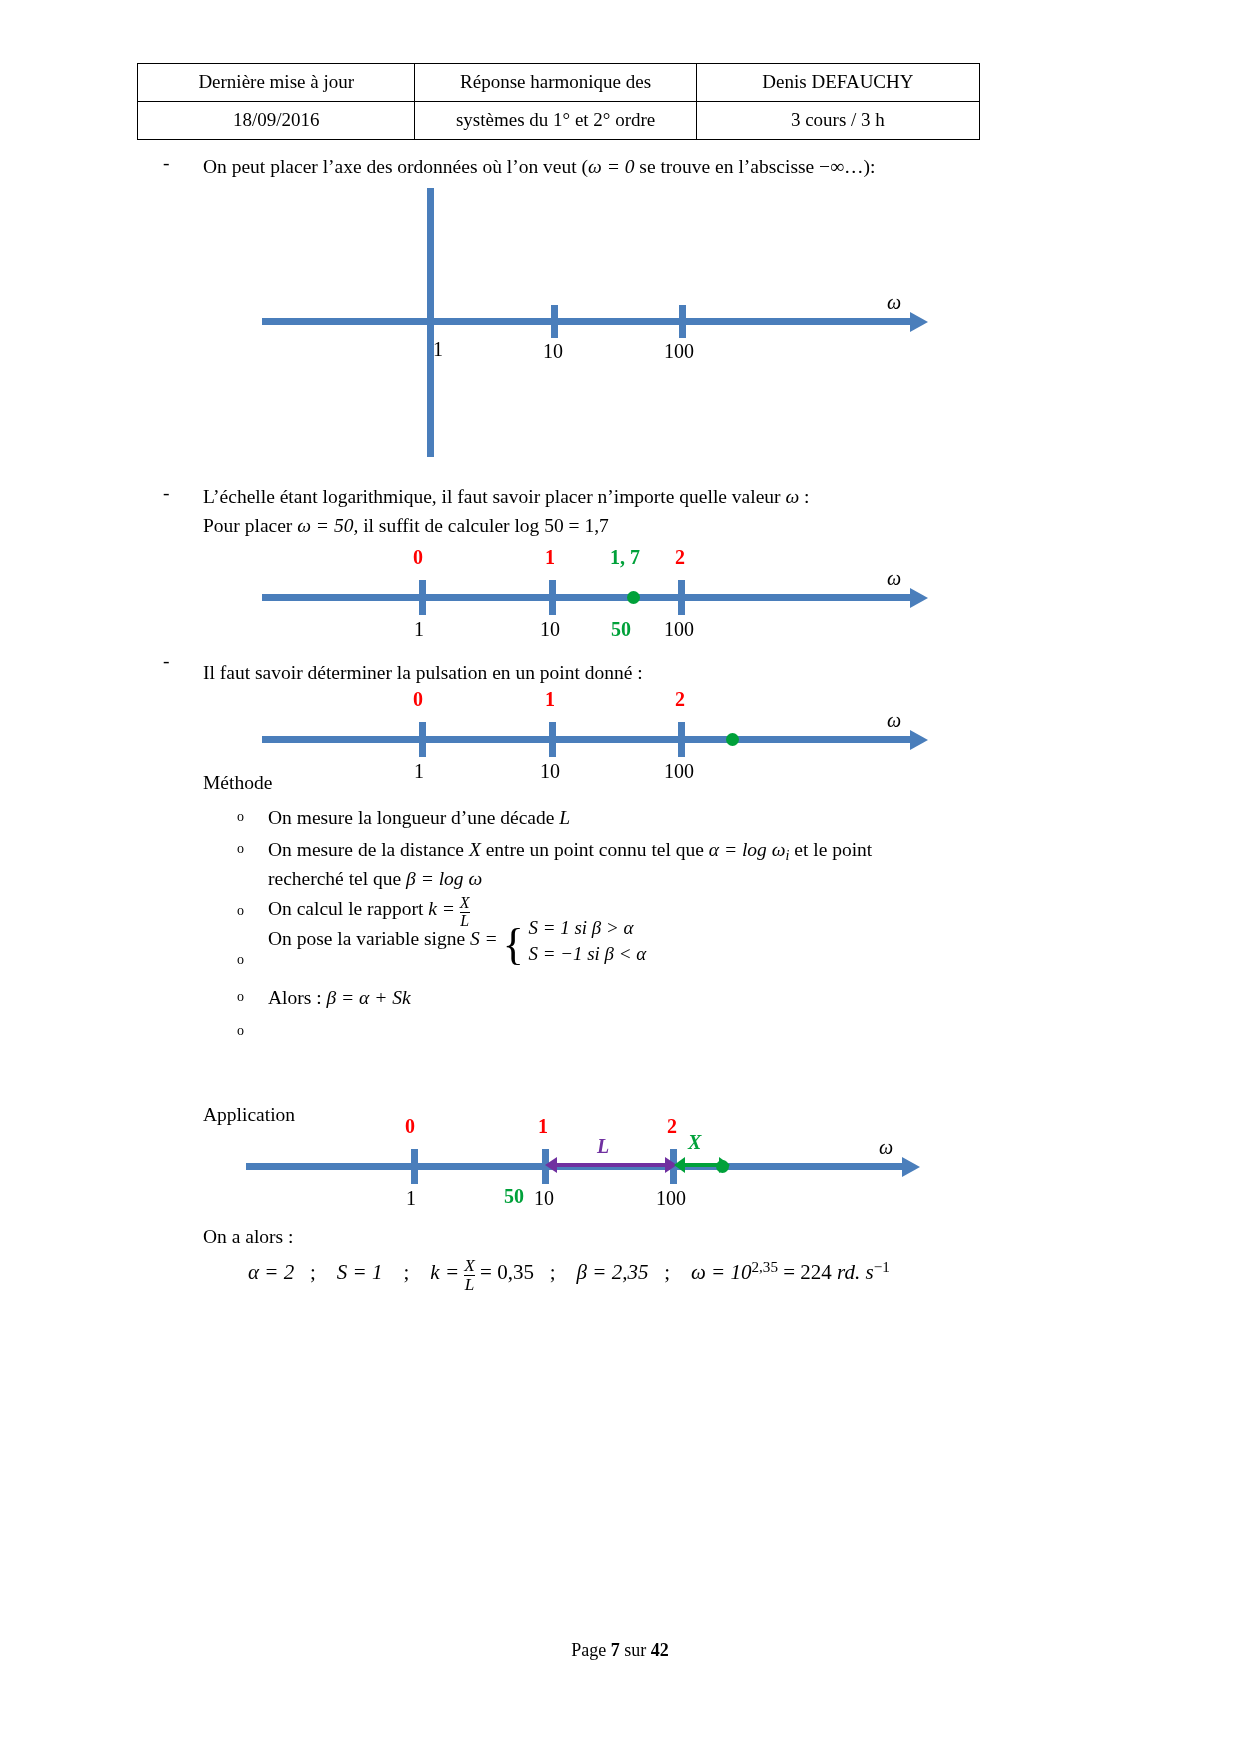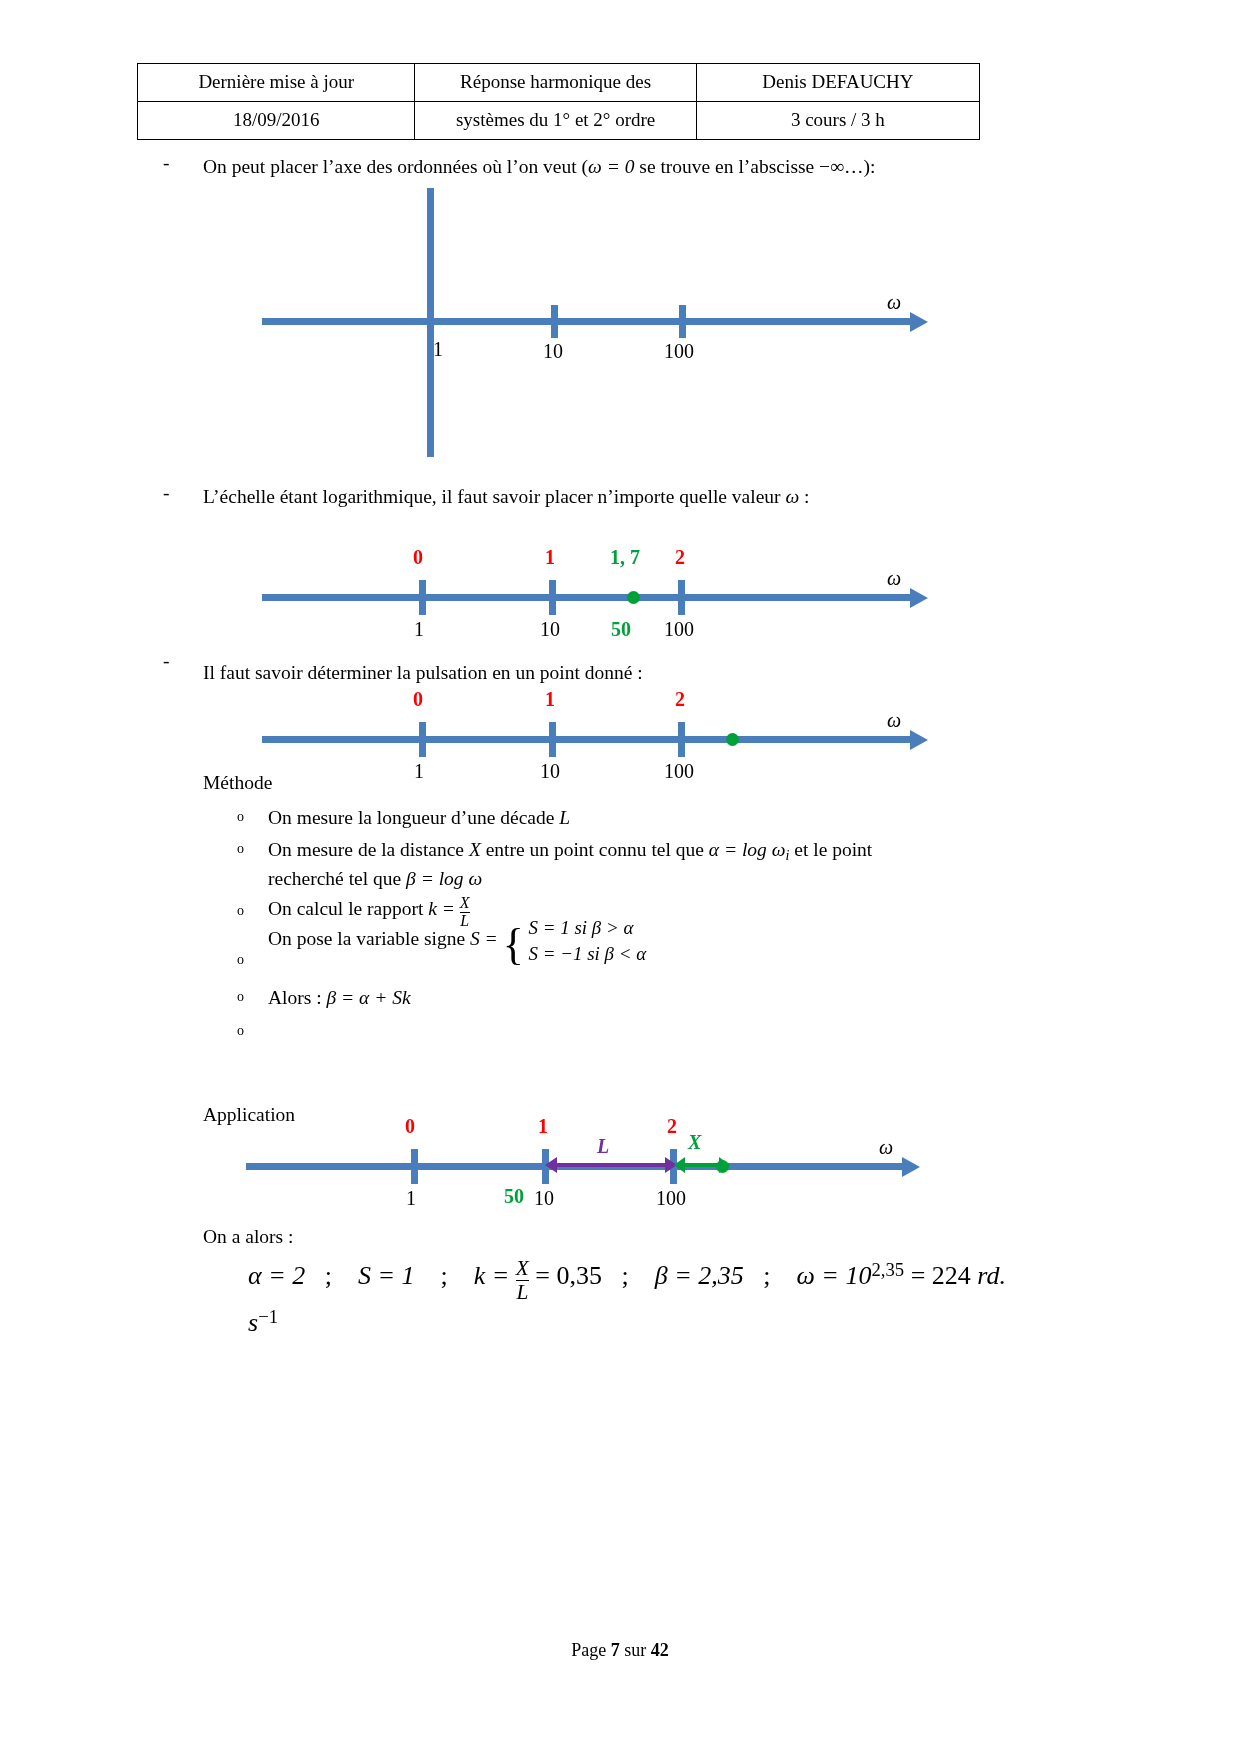--- a/index.html
+++ b/index.html
@@ -160,20 +160,23 @@
     <div class="lbl lbl-black" style="left:281px;top:22px;">10</div>
     <div class="lbl lbl-black" style="left:402px;top:22px;">100</div>
 
     <div class="omega" style="left:625px;top:-27px;">ω</div>
   </div>
 
   <div class="dash" style="left:163px;top:482px;">-</div>
   <div class="body-txt" style="left:203px;top:482px;width:780px;">
     <span>L’échelle étant logarithmique, il faut savoir placer n’importe quelle valeur </span><span class="mi">ω</span><span> :</span>
   </div>
+  <div class="body-txt" style="left:203px;top:511px;width:780px;">
+    <span>Pour placer </span><span class="mi">ω = 50,</span><span> il suffit de calculer </span><span class="mathy">log 50 = 1,7</span>
+  </div>
 
   <div class="axis-wrap" style="left:262px;top:594px;width:760px;height:10px;">
     <div class="axis-line" style="width:652px;"></div>
     <div class="axis-head" style="left:648px;"></div>
 
     <div class="tick" style="left:157px;top:-14px;height:35px;"></div>
     <div class="tick" style="left:287px;top:-14px;height:35px;"></div>
     <div class="tick" style="left:416px;top:-14px;height:35px;"></div>
 
     <div class="dot" style="left:365px;top:-3px;"></div>
@@ -289,21 +292,21 @@
     <div class="lbl lbl-black" style="left:160px;top:24px;">1</div>
     <div class="lbl lbl-green" style="left:258px;top:22px;">50</div>
     <div class="lbl lbl-black" style="left:288px;top:24px;">10</div>
     <div class="lbl lbl-black" style="left:410px;top:24px;">100</div>
 
     <div class="omega" style="left:633px;top:-27px;">ω</div>
   </div>
 
   <div class="body-txt" style="left:203px;top:1222px;">On a alors :</div>
 
-  <div class="body-txt" style="left:248px;top:1256px;width:760px;font-size:26px;">
+  <div class="body-txt" style="left:248px;top:1256px;width:760px;font-size:21px;">
     <span class="mi">α = 2</span>
     &nbsp;&nbsp;<span>;</span>&nbsp;&nbsp;&nbsp;
     <span class="mi">S = 1</span>
     &nbsp;&nbsp;&nbsp;<span>;</span>&nbsp;&nbsp;&nbsp;
     <span class="mi">k =</span>
     <span class="frac">
       <span class="num">X</span>
       <span class="den">L</span>
     </span>
     <span class="mathy">= 0,35</span>

